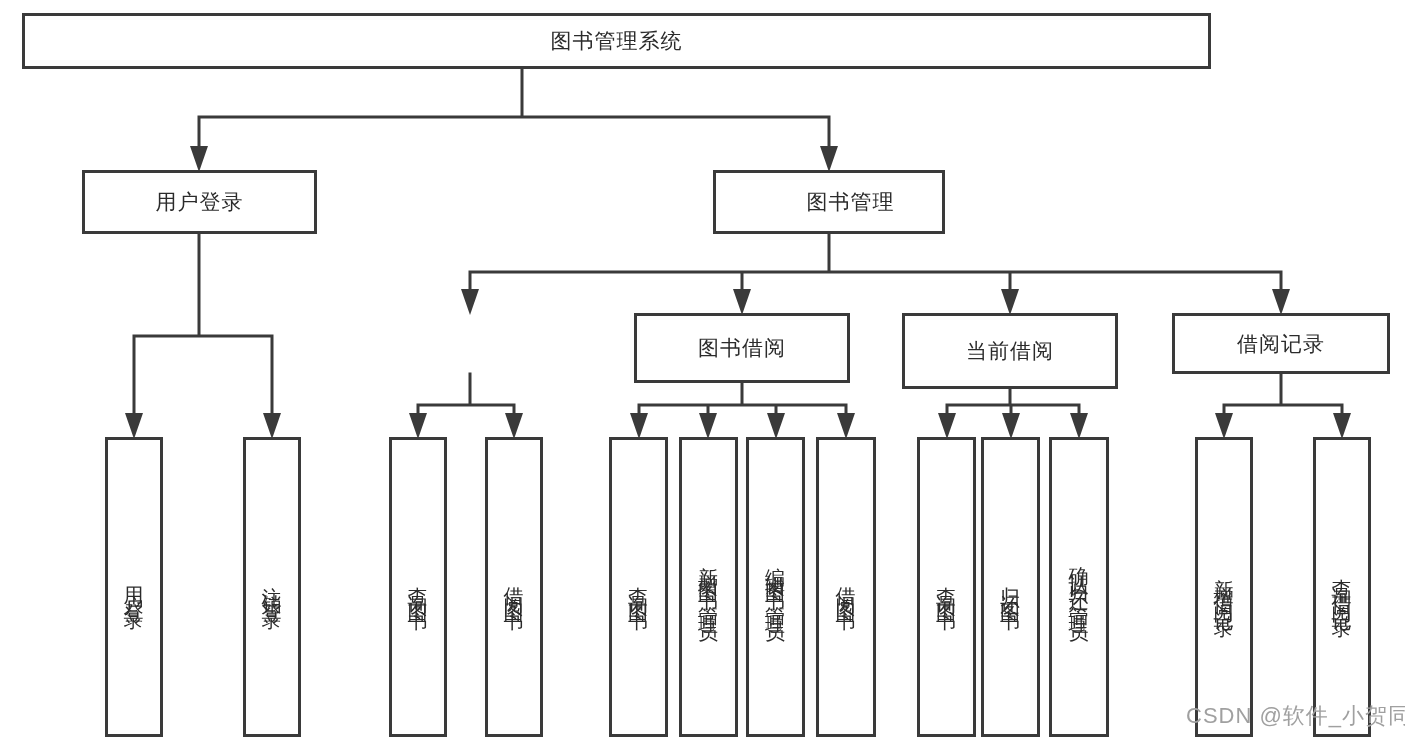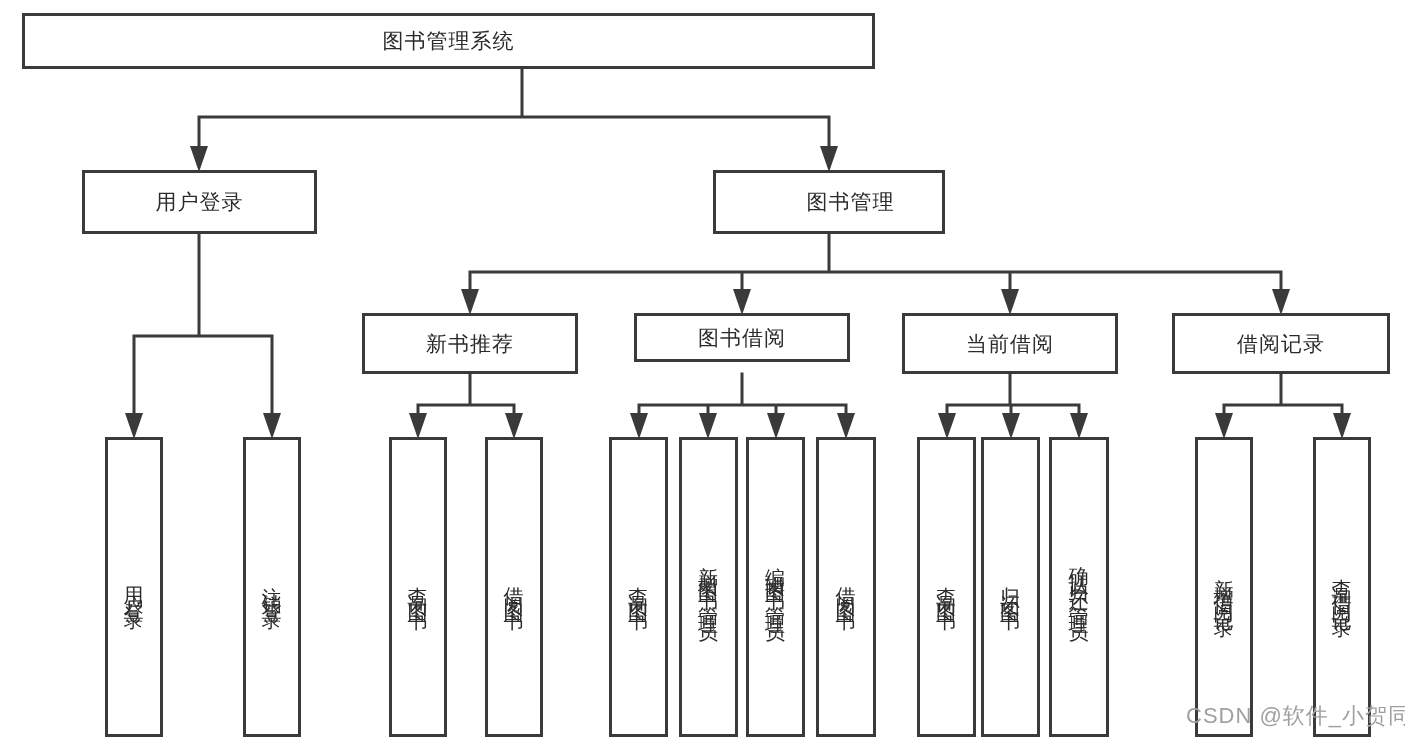--- a/index.html
+++ b/index.html
@@ -84,38 +84,35 @@
     <polygon points="699,413 717,413 708,439"></polygon>
     <polygon points="767,413 785,413 776,439"></polygon>
     <polygon points="837,413 855,413 846,439"></polygon>
     <polygon points="938,413 956,413 947,439"></polygon>
     <polygon points="1002,413 1020,413 1011,439"></polygon>
     <polygon points="1070,413 1088,413 1079,439"></polygon>
     <polygon points="1215,413 1233,413 1224,439"></polygon>
     <polygon points="1333,413 1351,413 1342,439"></polygon>
   </svg>
 
-  <div class="node hnode" style="left:22px;top:13px;width:853px;height:56px;">
+  <div class="node hnode" style="left:22px;top:13px;width:1189px;height:56px;">
     <span>图书管理系统</span>
   </div>
 
   <div class="node hnode" style="left:82px;top:170px;width:235px;height:64px;">
     <span>用户登录</span>
   </div>
   <div class="node hnode" style="left:713px;top:170px;width:232px;height:64px;padding-left:43px;">
     <span>图书管理</span>
   </div>
 
-  <div class="node hnode" style="left:362px;top:313px;width:216px;height:61px;">
-    <span>新书推荐</span>
-  </div>
-  <div class="node hnode" style="left:634px;top:313px;width:216px;height:49px;">
+  <div class="node hnode" style="left:634px;top:313px;width:216px;height:70px;">
     <span>图书借阅</span>
   </div>
-  <div class="node hnode" style="left:902px;top:313px;width:216px;height:61px;">
+  <div class="node hnode" style="left:902px;top:313px;width:216px;height:76px;">
     <span>当前借阅</span>
   </div>
   <div class="node hnode" style="left:1172px;top:313px;width:218px;height:61px;">
     <span>借阅记录</span>
   </div>
 
   <div class="node vnode" style="left:105px;top:437px;width:58px;height:300px;">
     <span class="vtext">用户登录</span>
   </div>
   <div class="node vnode" style="left:243px;top:437px;width:58px;height:300px;">

